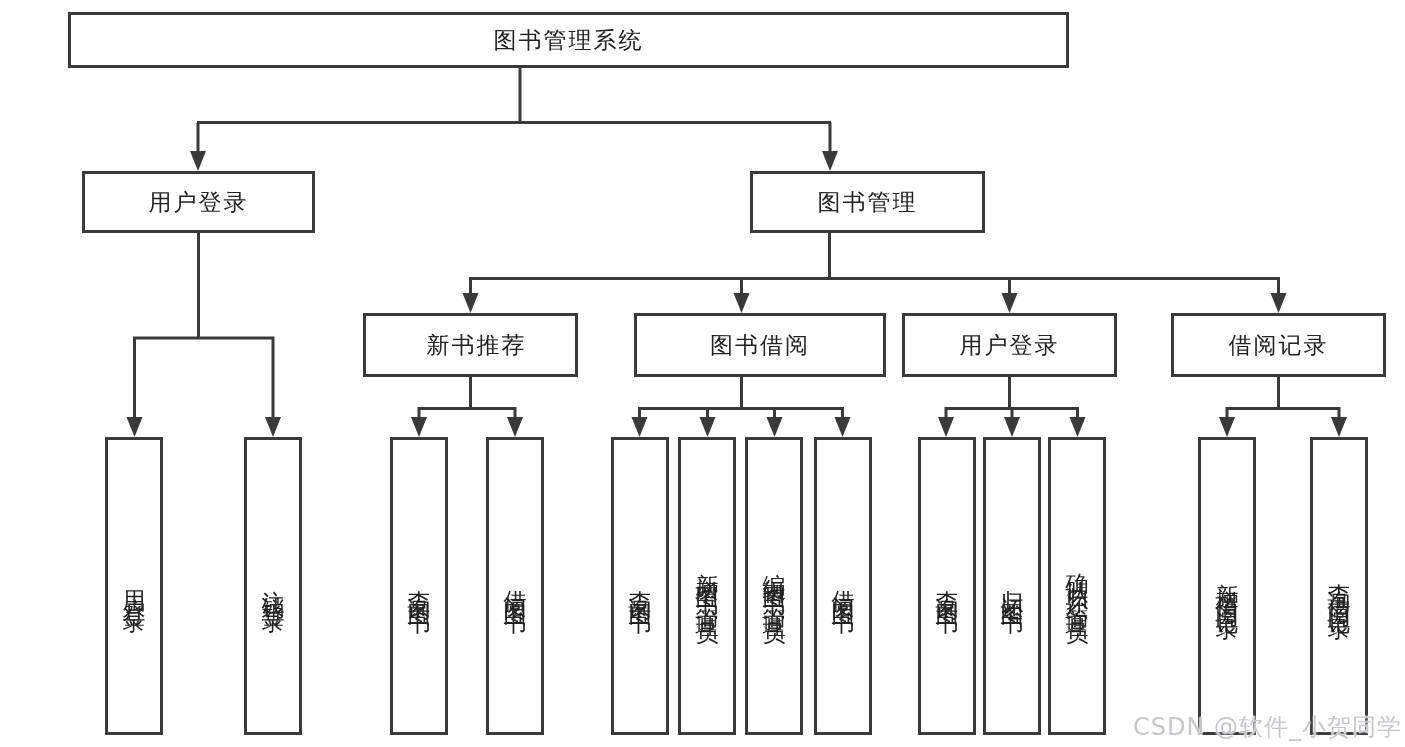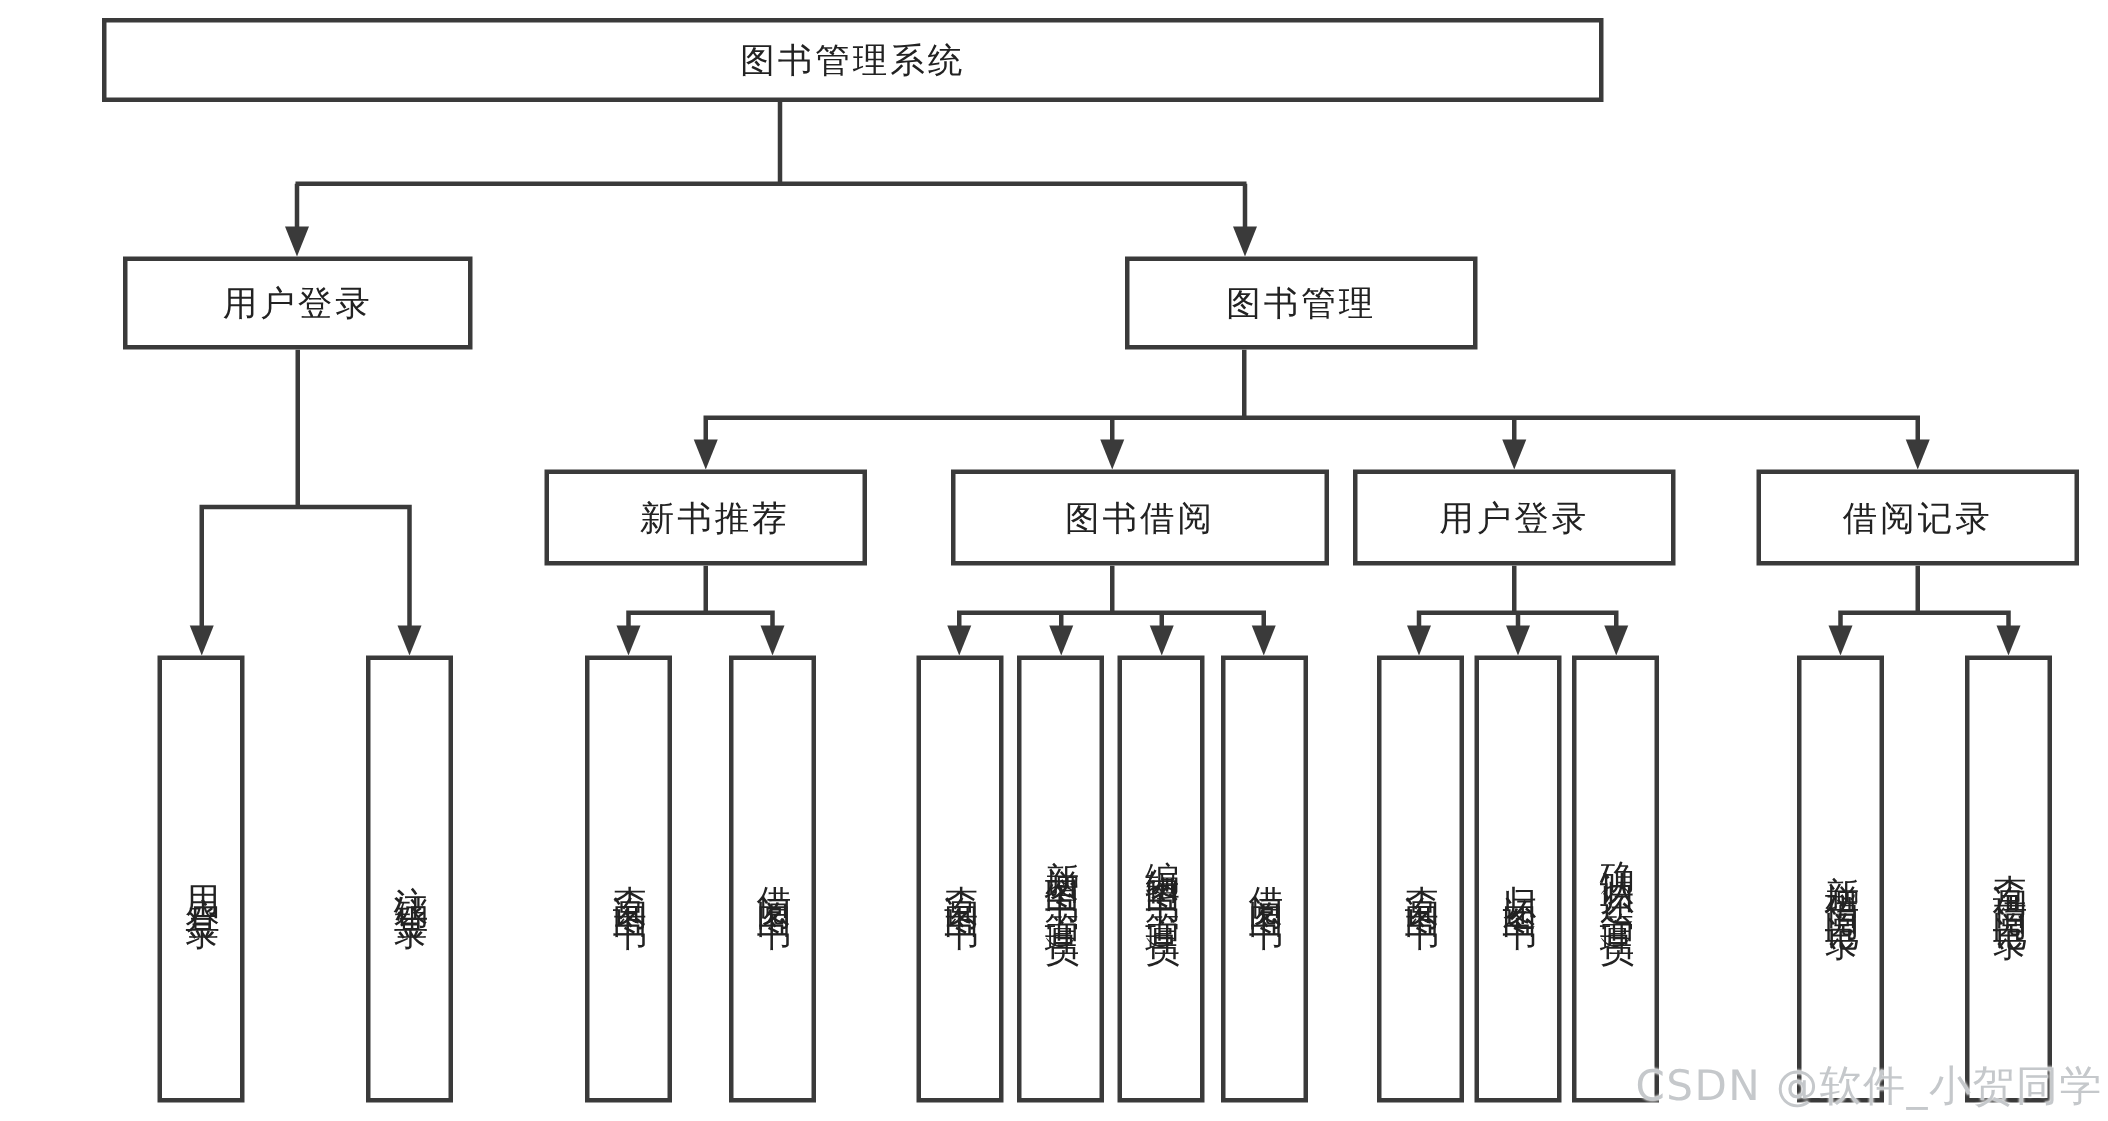--- a/index.html
+++ b/index.html
@@ -62,21 +62,21 @@
   svg.connectors path {
     fill: none;
     stroke: currentColor;
     stroke-width: 3;
   }
   svg.connectors polygon { fill: currentColor; stroke: none; }
   .watermark {
     position: absolute;
     right: 3px;
     bottom: 4px;
-    font-size: 28px;
+    font-size: 24px;
     color: var(--watermark);
     letter-spacing: 1px;
     text-shadow: 0 0 2px #ffffff, 0 0 2px #ffffff;
     z-index: 5;
     white-space: nowrap;
   }
 </style>
 </head>
 <body>
 

